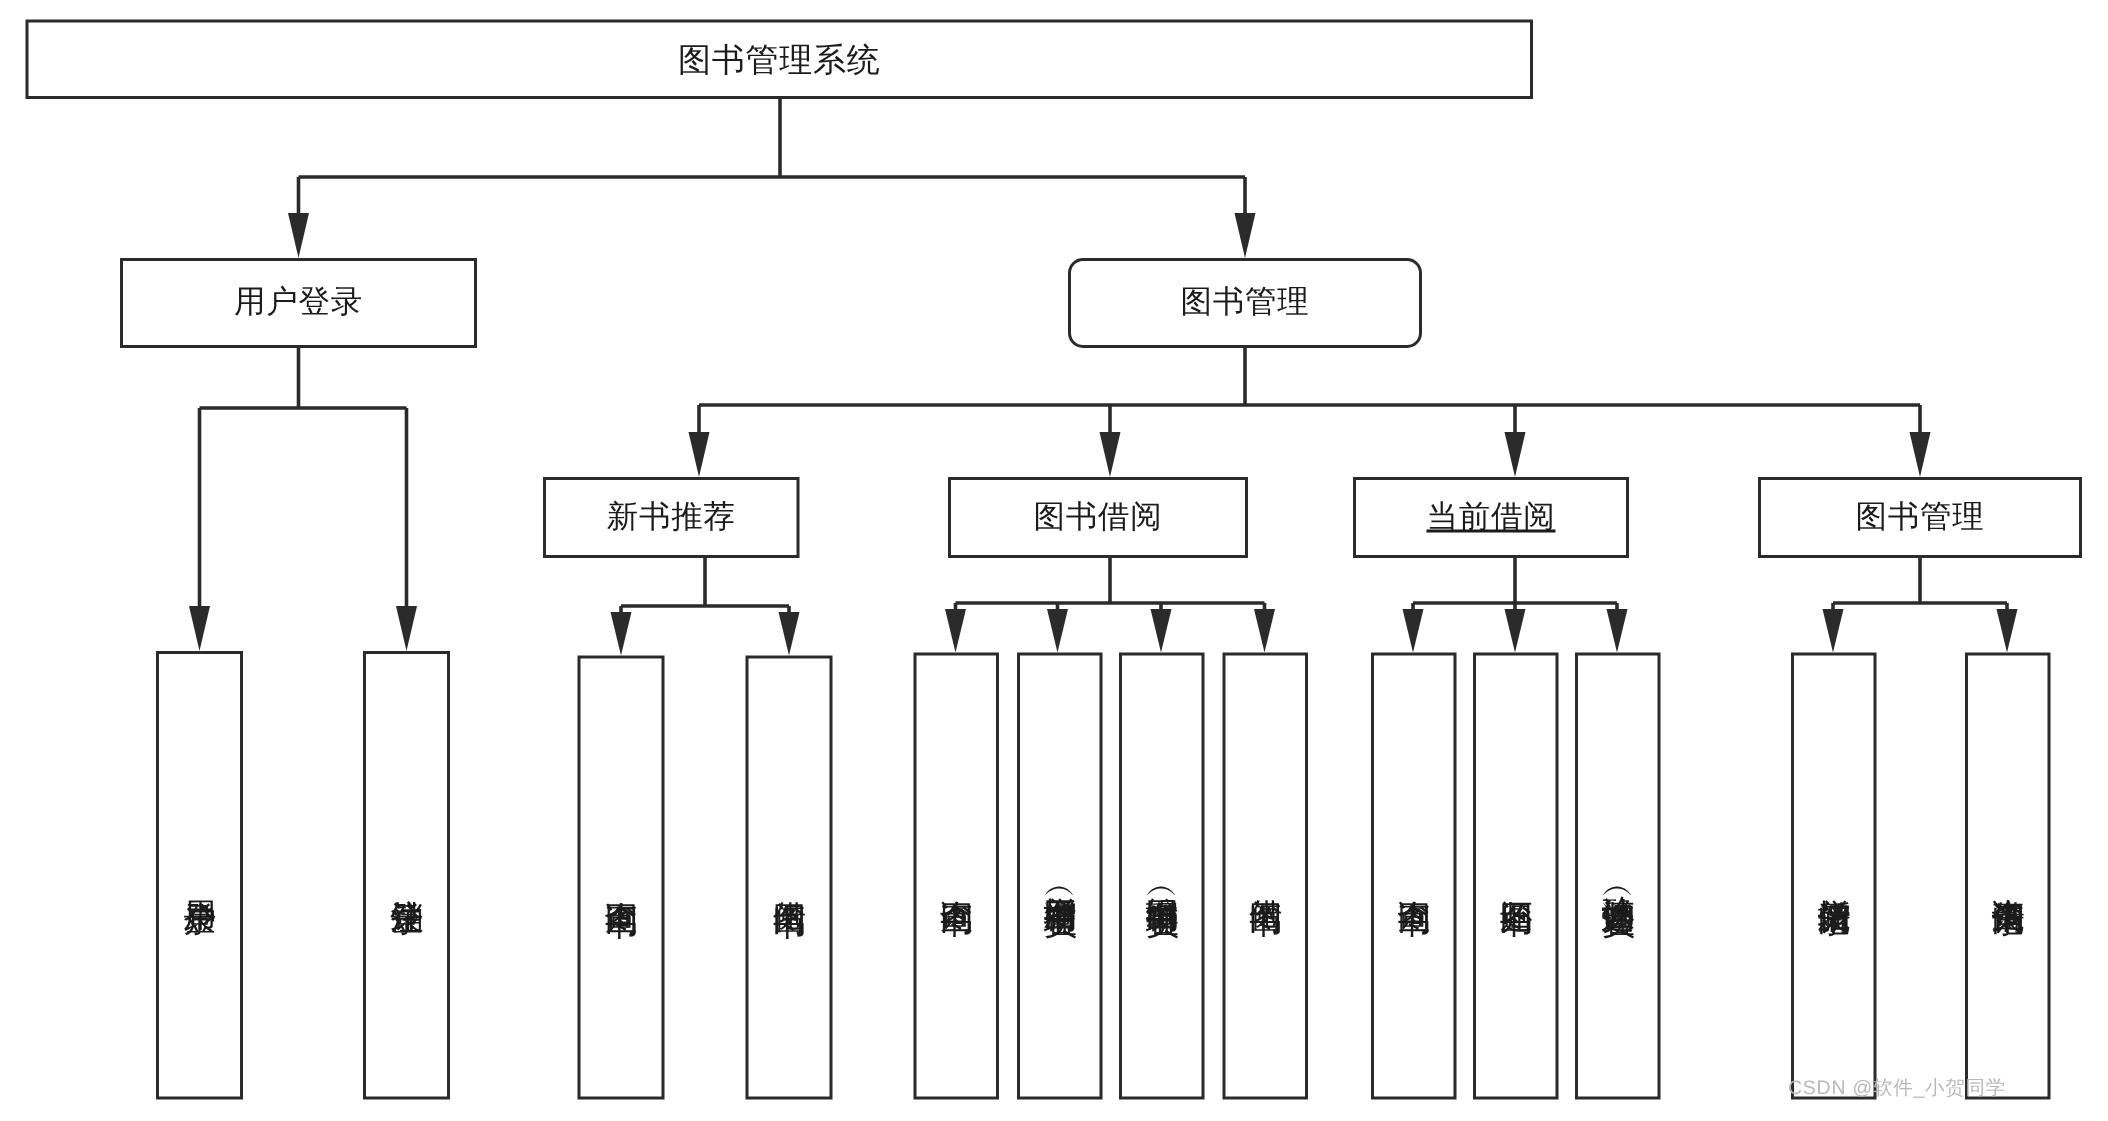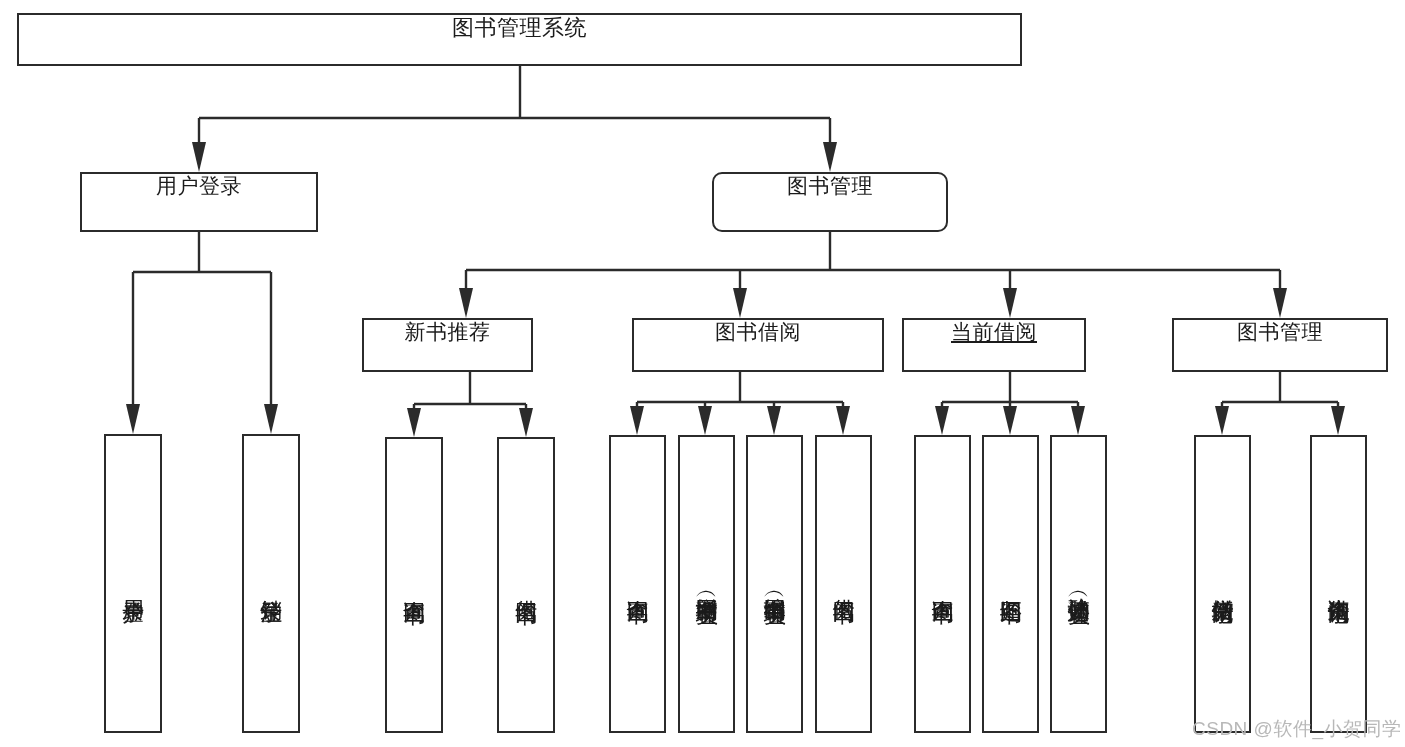--- a/index.html
+++ b/index.html
@@ -23,21 +23,21 @@
     top: 0;
     width: 1405px;
     height: 747px;
   }
   .node {
     position: absolute;
     box-sizing: border-box;
     background: #ffffff;
     border: 2px solid #2b2b2b;
     display: flex;
-    align-items: flex-start;
+    align-items: center;
     justify-content: center;
     color: #1b1b1b;
   }
   .node .label {
     font-size: 21px;
     line-height: 1.15;
     letter-spacing: 0.5px;
     white-space: nowrap;
   }
   .node.root .label { font-size: 22px; }
@@ -50,21 +50,21 @@
     writing-mode: vertical-rl;
     text-orientation: upright;
     white-space: normal;
     font-size: 22px;
     line-height: 1.12;
     letter-spacing: 1px;
     max-height: 100%;
   }
   .watermark {
     position: absolute;
-    font-size: 19px;
+    font-size: 13px;
     color: #b8b8b8;
     white-space: nowrap;
     letter-spacing: 0.5px;
     pointer-events: none;
   }
 </style>
 </head>
 <body>
 
 <div id="canvas">
@@ -167,21 +167,21 @@
   <div class="node" style="left:80px; top:172px; width:238px; height:60px;">
     <span class="label">用户登录</span>
   </div>
   <div class="node" style="left:712px; top:172px; width:236px; height:60px;border-radius:10px;">
     <span class="label">图书管理</span>
   </div>
 
   <div class="node" style="left:362px; top:318px; width:171px; height:54px;">
     <span class="label">新书推荐</span>
   </div>
-  <div class="node" style="left:632px; top:318px; width:252px; height:54px;">
+  <div class="node" style="left:632px; top:318px; width:200px; height:54px;">
     <span class="label">图书借阅</span>
   </div>
   <div class="node" style="left:902px; top:318px; width:184px; height:54px;text-decoration:underline;">
     <span class="label">当前借阅</span>
   </div>
   <div class="node" style="left:1172px; top:318px; width:216px; height:54px;">
     <span class="label">图书管理</span>
   </div>
 
   <div class="node leaf" style="left:104px; top:434px; width:58px; height:299px;">

